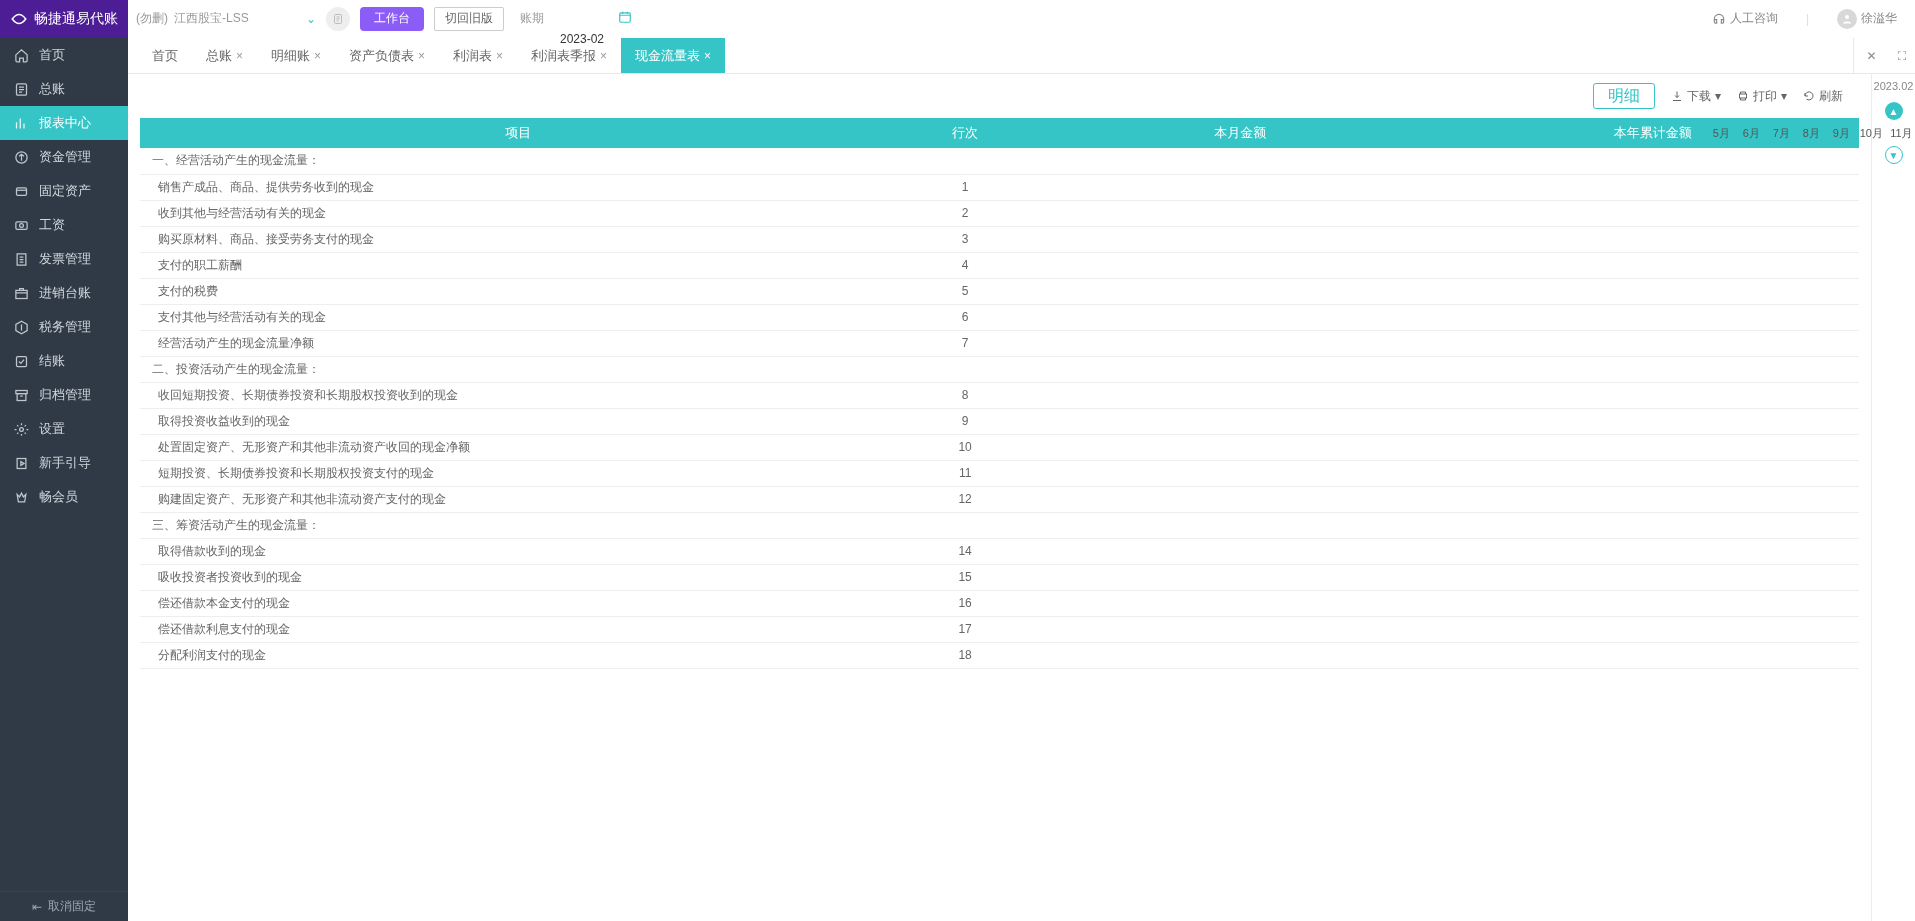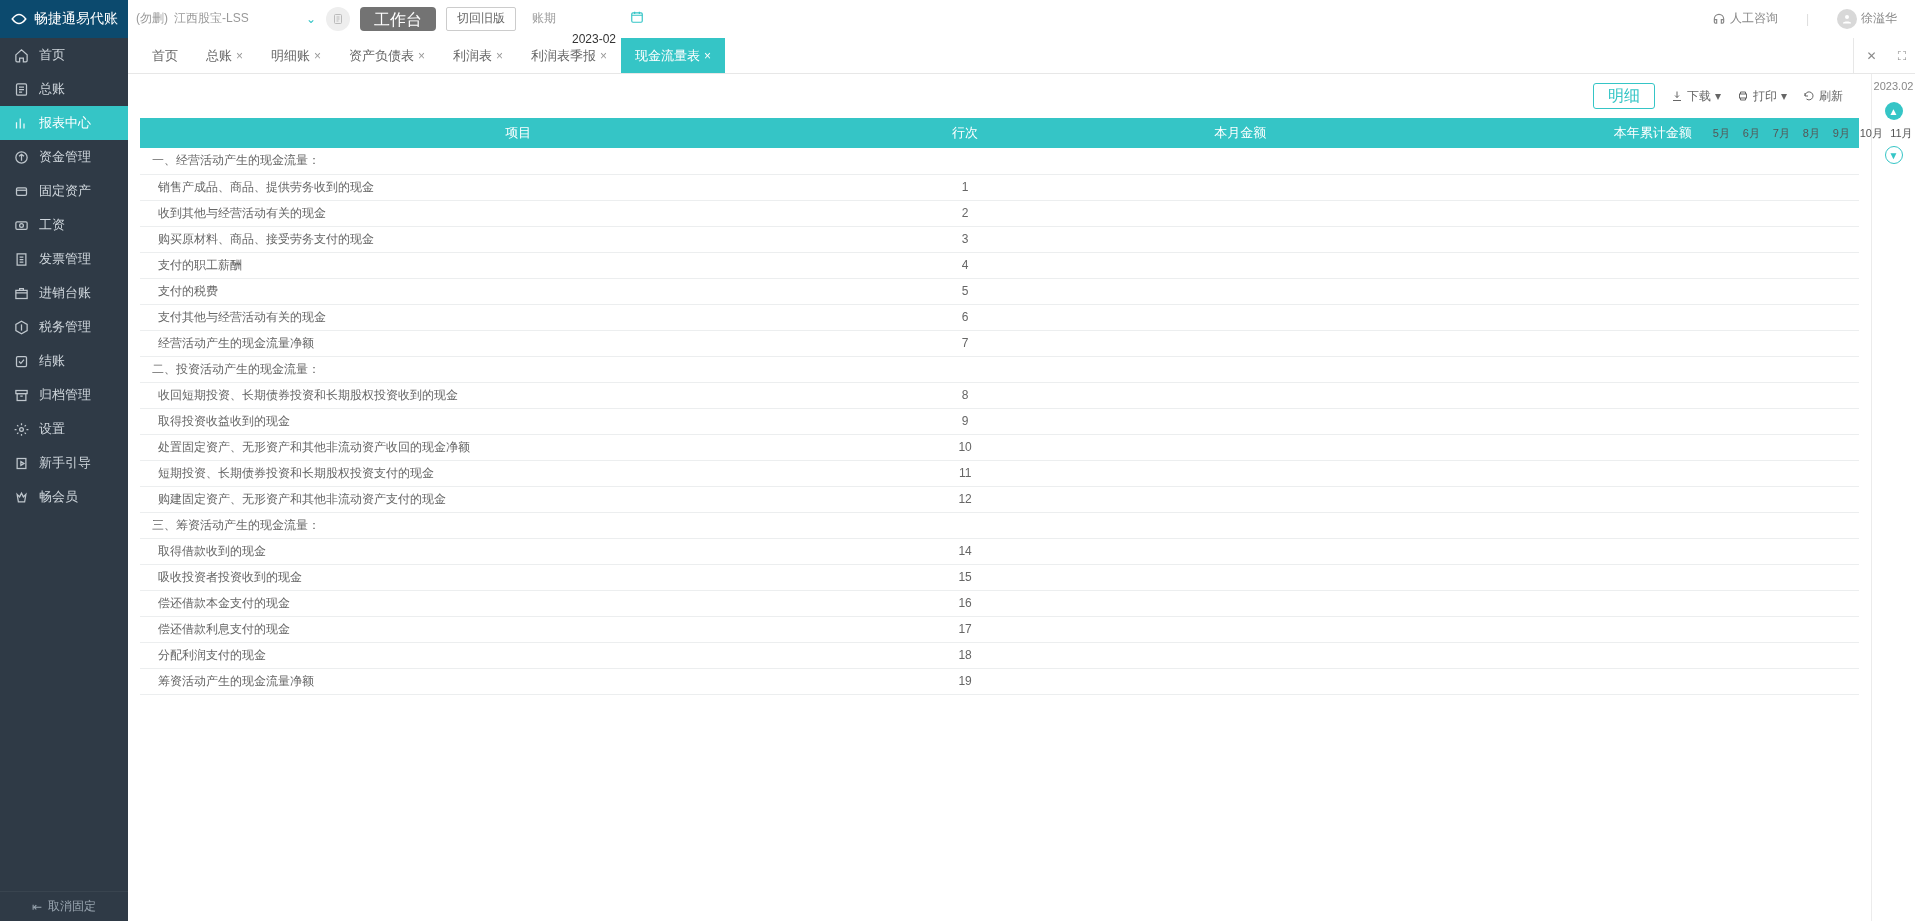--- a/index.html
+++ b/index.html
@@ -1,27 +1,27 @@
 <!DOCTYPE html>
 <html><head>
 <meta charset="utf-8">
 <style>
   * { box-sizing: border-box; margin: 0; padding: 0; }
   html, body { height: 100%; font-family: "Microsoft YaHei", Arial, sans-serif; font-size: 12px; color: #333; }
   body { display: flex; flex-direction: column; background: #fff; overflow: hidden; }
 
   
   .header { height: 38px; display: flex; align-items: center; background: #fff; border-bottom: 1px solid transparent; }
-  .brand { width: 128px; height: 38px; background: #0c4a6e; display: flex; align-items: center; gap: 6px; padding: 0 10px; color: #fff; font-size: 14px; }
+  .brand { width: 128px; height: 38px; background: #4c1d95; display: flex; align-items: center; gap: 6px; padding: 0 10px; color: #fff; font-size: 14px; }
   .brand svg { flex: 0 0 auto; }
   .header-left { display: flex; align-items: center; gap: 10px; padding-left: 8px; }
   .company-select { display: flex; align-items: center; gap: 6px; color: #999; cursor: pointer; min-width: 180px; }
   .company-select .chev { color: #35c5c6; }
   .round-icon { width: 24px; height: 24px; border-radius: 50%; background: #eee; display: flex; align-items: center; justify-content: center; color: #bbb; }
-  .pill-btn { height: 24px; padding: 0 14px; border-radius: 4px; background: #737373; color: #fff; display: flex; align-items: flex-end; font-size: 16px; cursor: pointer; }
+  .pill-btn { height: 24px; padding: 0 14px; border-radius: 4px; background: #8b5cf6; color: #fff; display: flex; align-items: center; font-size: 12px; cursor: pointer; }
   .outline-btn { height: 24px; padding: 0 10px; border: 1px solid #ccc; border-radius: 2px; display: flex; align-items: center; color: #666; cursor: pointer; font-size: 12px; }
   .period-label { color: #999; margin-left: 6px; }
   .period-value { color: #333; margin-left: 6px; margin-top: 40px; }
   .cal-icon { color: #35c5c6; margin-left: 4px; }
   .header-right { margin-left: auto; display: flex; align-items: center; gap: 28px; padding-right: 18px; color: #888; }
   .header-right .link { display: flex; align-items: center; gap: 4px; cursor: pointer; }
   .avatar { width: 20px; height: 20px; border-radius: 50%; background: #d8d8d8; display: flex; align-items: center; justify-content: center; color: #fff; font-size: 12px; }
 
   
   .body { flex: 1; display: flex; min-height: 0; }
@@ -426,26 +426,20 @@
                   <td>17</td>
                   <td></td>
                   <td></td>
                 </tr>
                 <tr class="indent">
                   <td class="name">分配利润支付的现金</td>
                   <td>18</td>
                   <td></td>
                   <td></td>
                 </tr>
-                <tr class="indent">
-                  <td class="name">筹资活动产生的现金流量净额</td>
-                  <td>19</td>
-                  <td></td>
-                  <td></td>
-                </tr>
               </tbody>
           </table>
         </div>
       </div>
 
       <div class="period-rail">
         <div class="current">2023.02</div>
         <div class="rail-btn">▲</div>
         <div class="rail-months" id="rail-months">
             <div class="m">5月</div>

